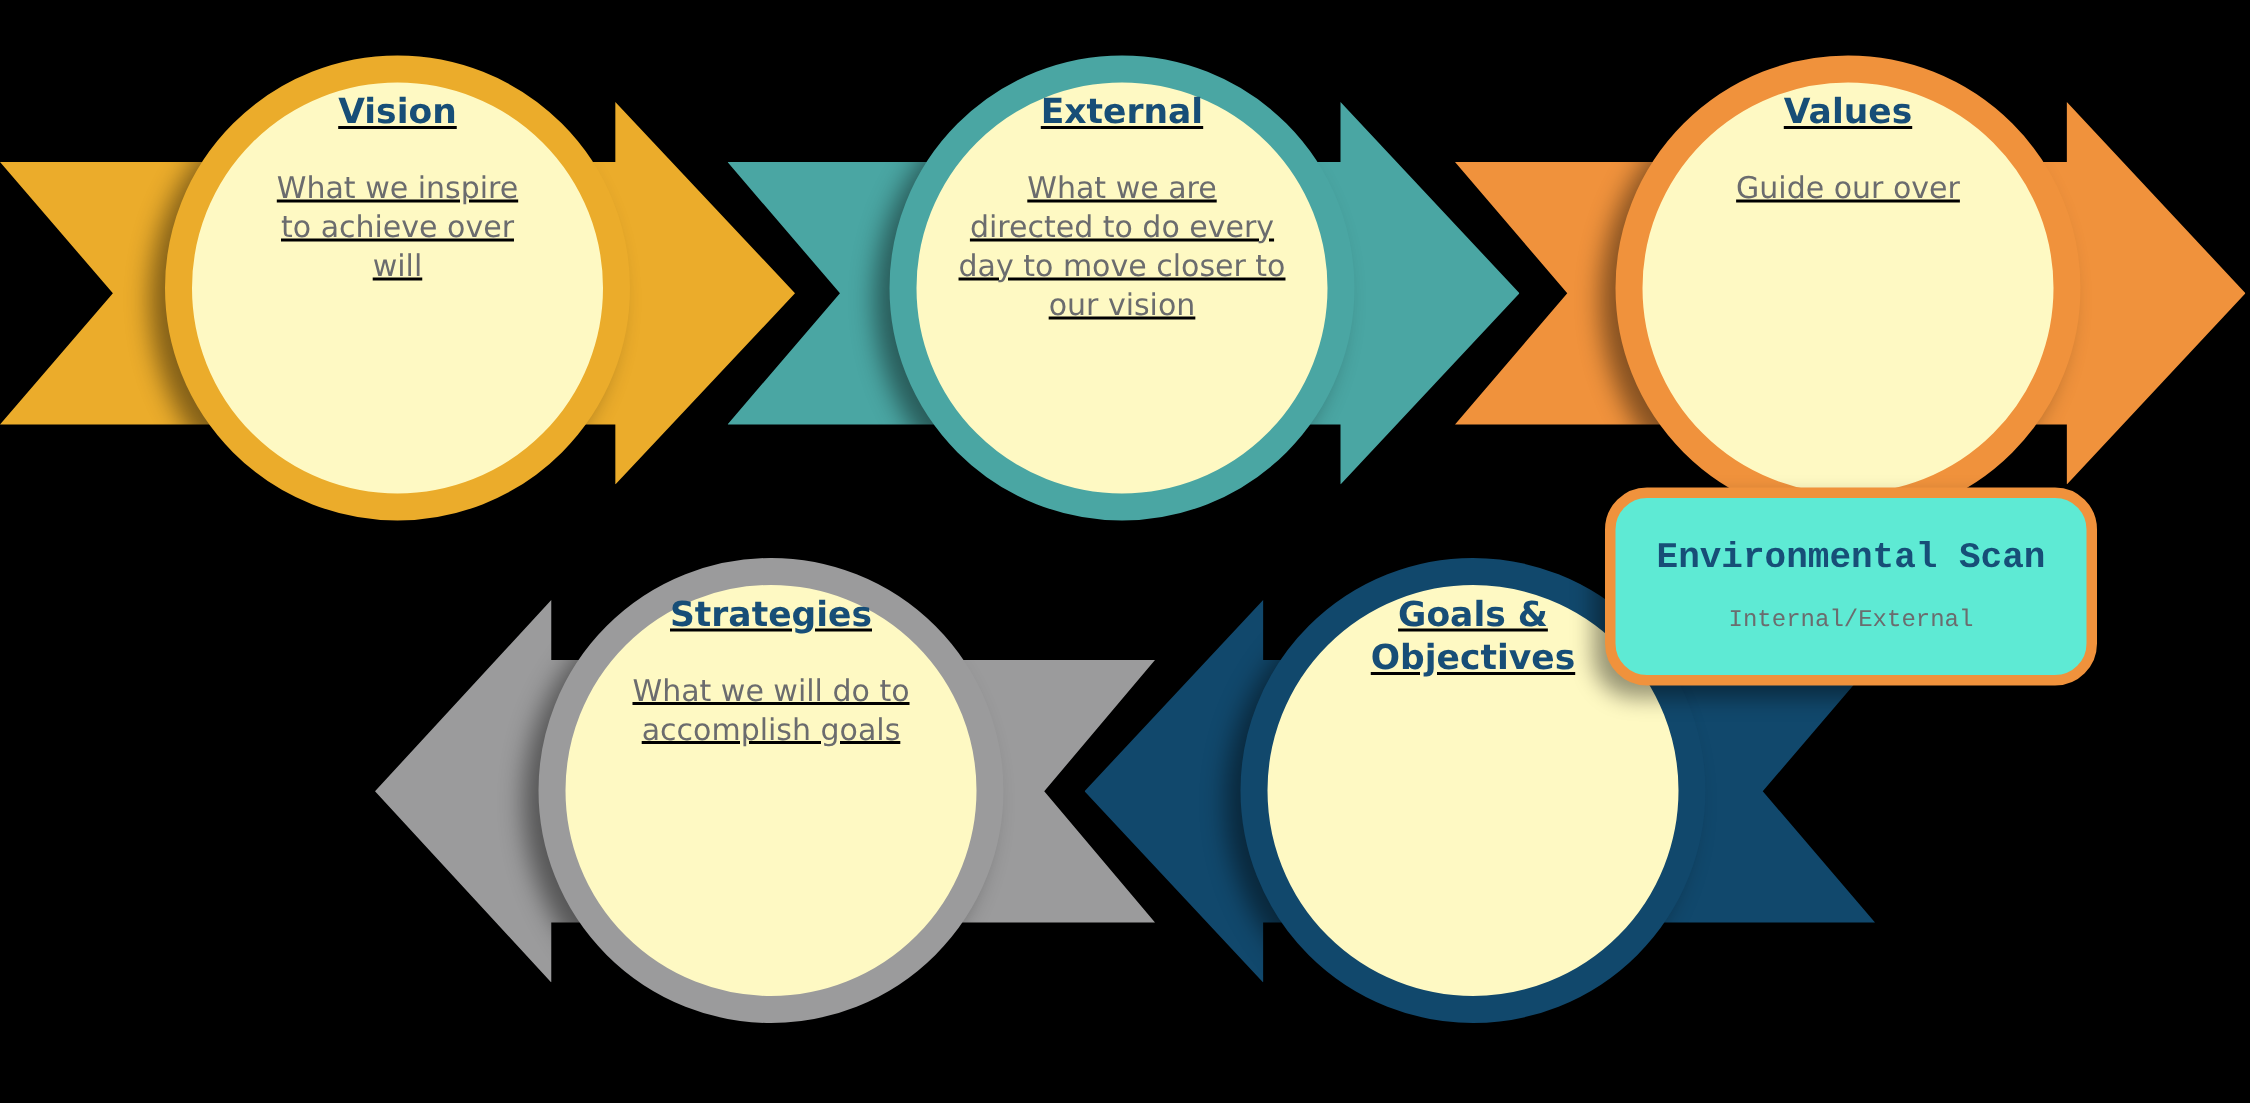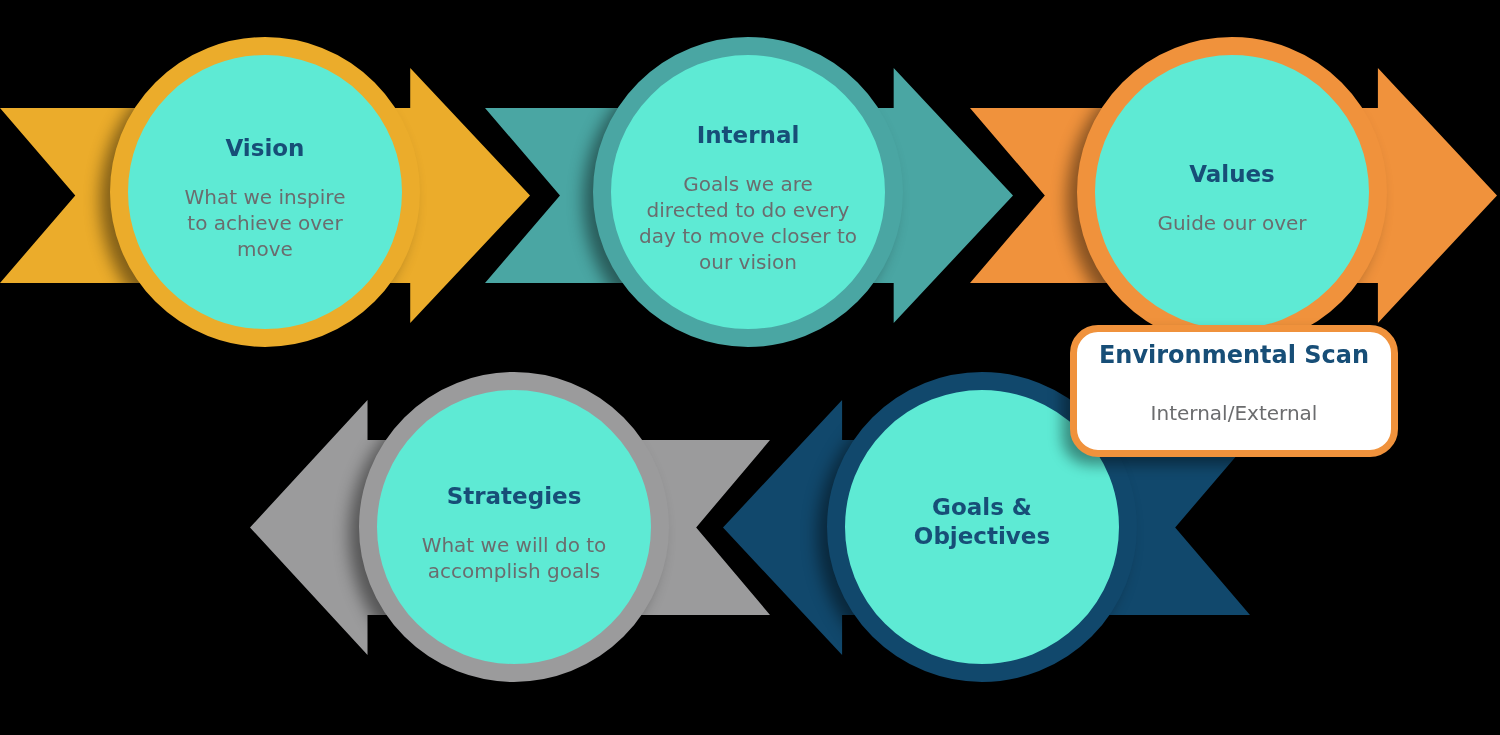--- a/index.html
+++ b/index.html
@@ -15,23 +15,23 @@
   }
   .arrow.right{
     clip-path:polygon(0% 15.7%,77.4% 15.7%,77.4% 0%,100% 50%,77.4% 100%,77.4% 84.3%,0% 84.3%,14.2% 50%);
   }
   .arrow.left{
     clip-path:polygon(100% 15.7%,22.6% 15.7%,22.6% 0%,0% 50%,22.6% 100%,22.6% 84.3%,100% 84.3%,85.8% 50%);
   }
   
   .circle{
     position:absolute;box-sizing:border-box;width:310px;height:310px;z-index:2;
-    border:18px solid var(--accent);border-radius:50%;background:#5eead4;
+    border:18px solid var(--accent);border-radius:50%;background:#fef9c3;
     box-shadow:-10px 8px 16px rgba(0,0,0,0.45);
-    display:flex;align-items:center;justify-content:center;text-align:center;
+    display:flex;justify-content:center;text-align:center;text-decoration:underline;
   }
   .circle-content{transform:translateY(6px);}
   .step-title{
     font-weight:bold;font-size:23px;line-height:1.25;color:#174E77;
     margin:0 auto 22px auto;white-space:pre-line;
   }
   .step-body{
     font-size:20px;line-height:1.3;color:#6B6C6E;margin:0 auto;white-space:pre-line;
   }
   
@@ -46,50 +46,51 @@
   .s3 .step-body{max-width:230px;}
   .s4 .arrow{left:723px;top:400px;width:527px;}
   .s4 .circle{left:827px;top:372px;}
   .s4 .step-body{max-width:220px;}
   .s5 .arrow{left:250px;top:400px;width:520px;}
   .s5 .circle{left:359px;top:372px;}
   .s5 .step-body{max-width:230px;}
   
   .callout{
     position:absolute;left:1070px;top:325px;box-sizing:border-box;width:328px;height:132px;
-    background:#ffffff;border:7px solid var(--accent);border-radius:28px;z-index:3;
+    background:#5eead4;border:7px solid var(--accent);border-radius:28px;z-index:3;
     display:flex;flex-direction:column;align-items:center;justify-content:center;text-align:center;
     box-shadow:-8px 8px 14px rgba(0,0,0,0.4);
+    font-family:Liberation Mono, monospace;
   }
   .callout-title{font-weight:bold;font-size:24px;line-height:1.2;color:#174E77;margin:0 0 16px 0;}
-  .callout-body{font-size:20px;line-height:1.2;color:#6B6C6E;margin:16px;}
+  .callout-body{font-size:16px;line-height:1.2;color:#6B6C6E;margin:0;}
 </style>
 </head>
 <body>
 
 <div id="canvas" style="background: rgb(0, 0, 0);">
 
   <div class="step s1" style="--accent: #EBAC2B;">
     <div class="arrow right"></div>
     <div class="circle">
       <div class="circle-content">
         <div class="step-title">Vision</div>
         <div class="step-body">What we inspire
 to achieve over
-move</div>
+will</div>
       </div>
     </div>
   </div>
 
   <div class="step s2" style="--accent: #4AA6A3;">
     <div class="arrow right"></div>
     <div class="circle">
       <div class="circle-content">
-        <div class="step-title">Internal</div>
-        <div class="step-body">Goals we are
+        <div class="step-title">External</div>
+        <div class="step-body">What we are
 directed to do every
 day to move closer to
 our vision</div>
       </div>
     </div>
   </div>
 
   <div class="step s3" style="--accent: #F0923C;">
     <div class="arrow right"></div>
     <div class="circle">

